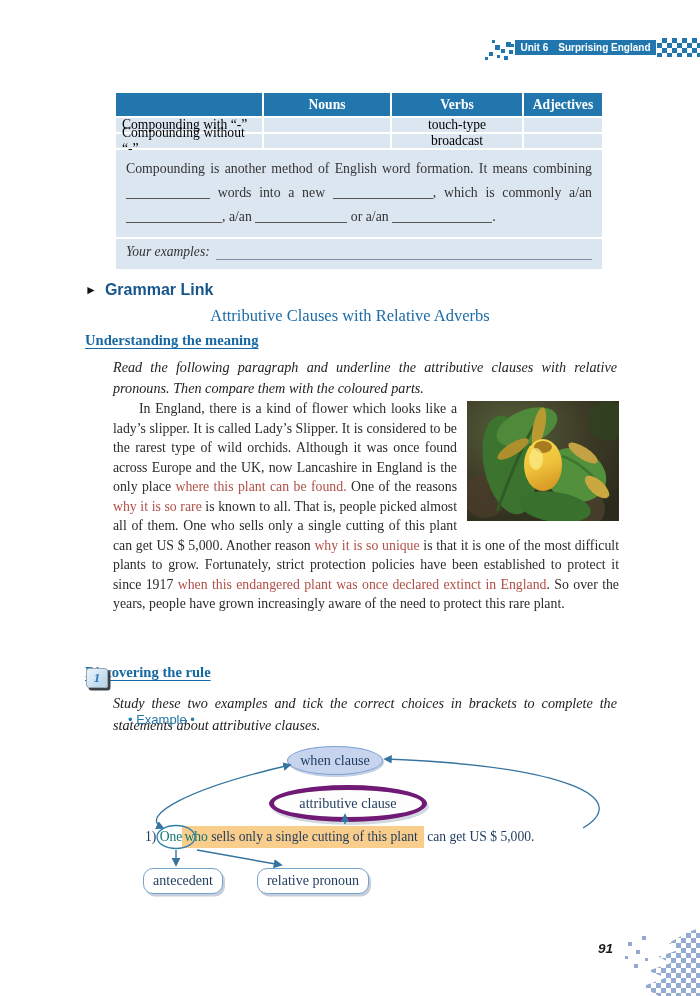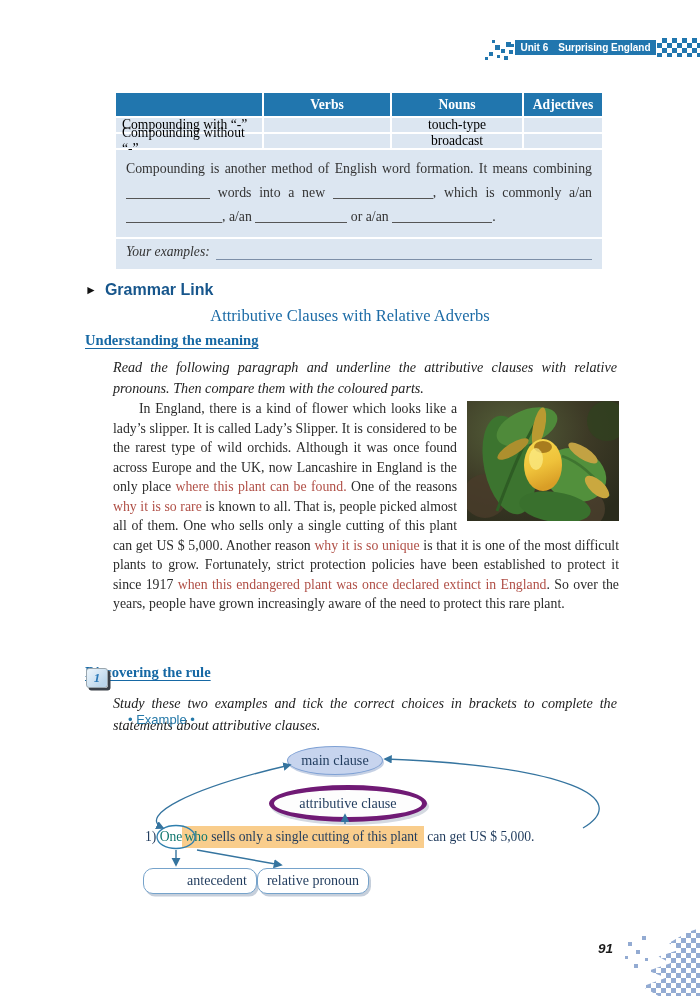--- a/index.html
+++ b/index.html
@@ -78,21 +78,21 @@
              border:5px solid #701a75;box-shadow:2px 3px 0 rgba(170,180,195,.5);}
   .sentence{position:absolute;left:10px;top:86px;z-index:2;white-space:nowrap;
             font-size:13.6px;color:#1f3a5c;line-height:22px;}
   .sentence .rel{color:#0f766e;}
   .sentence .hl{background:#f9cd8c;padding:3px 6px 4px 2px;}
   .tagbox{position:absolute;z-index:2;top:128px;height:24px;background:#fff;
           border:1.4px solid #76a3cb;border-radius:10px;
           box-shadow:2px 2.5px 0 rgba(160,175,195,.6);
           display:flex;align-items:center;justify-content:center;
           font-size:14px;color:#1f3a5c;}
-  .tagbox.ante{left:8px;width:78px;padding-left:34px;}
+  .tagbox.ante{left:8px;width:78px;}
   .tagbox.relp{left:122px;width:110px;}
 
   
   .page-num{position:absolute;left:598px;top:941px;font-family:"Liberation Sans",sans-serif;
             font-weight:bold;font-style:italic;font-size:13.5px;color:#1c1c1c;}
   .corner-dots{position:absolute;right:0;bottom:0;width:74px;height:68px;
      background:repeating-conic-gradient(#93abd2 0% 25%,transparent 0% 50%) 0 0/10px 10px;
      clip-path:polygon(100% 0,84% 6%,58% 22%,72% 32%,44% 42%,60% 52%,30% 63%,54% 73%,22% 86%,44% 100%,100% 100%);}
   .tr-checker{position:absolute;left:657px;top:38px;width:43px;height:19px;
      background:repeating-conic-gradient(#2176ae 0% 25%,transparent 0% 50%) 0 0/10px 10px;}
@@ -113,22 +113,22 @@
   <div class="sq" style="left:509px;top:50px;width:4px;height:4px;background:#2176ae;"></div>
   <div class="sq" style="left:497px;top:55px;width:3px;height:3px;background:#2176ae;"></div>
   <div class="sq" style="left:504px;top:56px;width:4px;height:4px;background:#2176ae;"></div>
   <div class="sq" style="left:511px;top:44px;width:3px;height:3px;background:#2176ae;"></div>
   <div class="sq" style="left:492px;top:40px;width:3px;height:3px;background:#2176ae;"></div>
   <div class="sq" style="left:485px;top:57px;width:3px;height:3px;background:#2176ae;"></div>
 </div>
 
 <div class="wtable">
   <div class="hcell" style="background:#2176ae;"></div>
+  <div class="hcell" style="background:#2176ae;">Nouns</div>
   <div class="hcell" style="background:#2176ae;">Verbs</div>
-  <div class="hcell" style="background:#2176ae;">Nouns</div>
   <div class="hcell" style="background:#2176ae;">Adjectives</div>
 
   <div class="dcell lbl" style="background:#dce6f1;">Compounding with “-”</div>
   <div class="dcell" style="background:#dce6f1;"></div>
   <div class="dcell" style="background:#dce6f1;">touch-type</div>
   <div class="dcell" style="background:#dce6f1;"></div>
 
   <div class="dcell lbl" style="background:#dce6f1;">Compounding without “-”</div>
   <div class="dcell" style="background:#dce6f1;"></div>
   <div class="dcell" style="background:#dce6f1;">broadcast</div>
@@ -185,21 +185,21 @@
   </svg>
   <span><span>In England, there is a kind of flower which looks like a lady’s slipper. It is called Lady’s Slipper. It is considered to be the rarest type of wild orchids. Although it was once found across Europe and the UK, now Lancashire in England is the only place </span><span class="red-text">where this plant can be found.</span><span> One of the reasons </span><span class="red-text">why it is so rare</span><span> is known to all. That is, people picked almost all of them. One who sells only a single cutting of this plant can get US $ 5,000. Another reason </span><span class="red-text">why it is so unique</span><span> is that it is one of the most difficult plants to grow. Fortunately, strict protection policies have been established to protect it since 1917 </span><span class="red-text">when this endangered plant was once declared extinct in England</span><span>. So over the years, people have grown increasingly aware of the need to protect this rare plant.</span></span>
 </div>
 
 <div class="subhead discovering">Discovering the rule</div>
 <div class="num-badge">1</div>
 <div class="item-instruction">Study these two examples and tick the correct choices in brackets to complete the statements about attributive clauses.</div>
 <div class="example-label">• Example •</div>
 
 <div class="diagram">
-  <div class="oval main">main clause</div>
+  <div class="oval main">when clause</div>
   <div class="oval attr">attributive clause</div>
 
   <div class="sentence">
     <span>1) </span><span class="rel">One</span><span class="hl"><span class="rel">who</span><span> sells only a single cutting of this plant</span></span><span> can get US $ 5,000.</span>
   </div>
 
   <div class="tagbox ante">antecedent</div>
   <div class="tagbox relp">relative pronoun</div>
 
   <svg class="overlay" width="515" height="170" viewBox="0 0 515 170" xmlns="http://www.w3.org/2000/svg">

